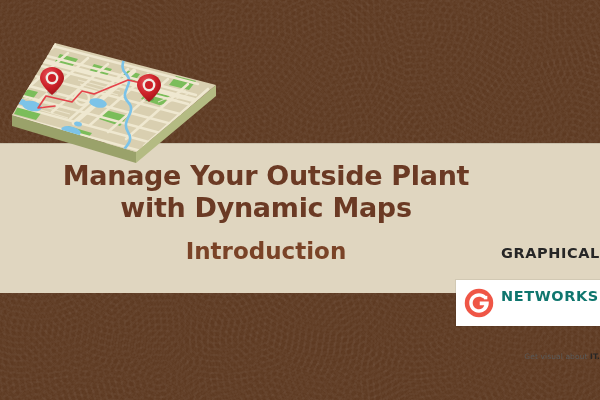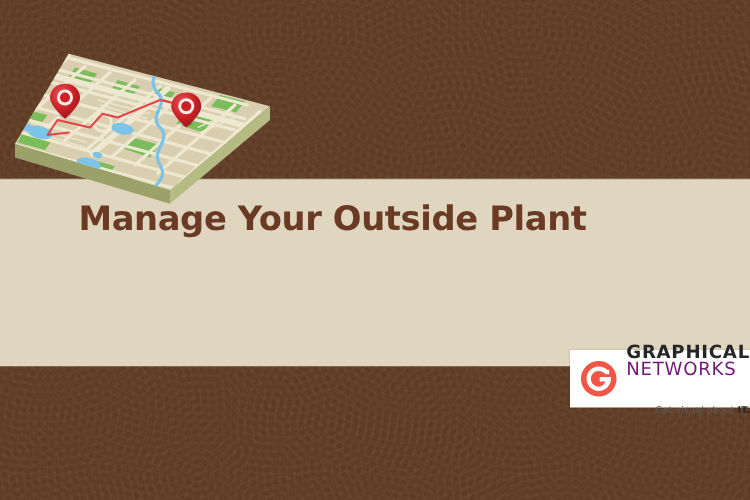--- a/index.html
+++ b/index.html
@@ -115,32 +115,33 @@
     width: 30px;
     height: 30px;
     flex: 0 0 30px;
     margin-right: 7px;
   }
   .logo-text {
     display: flex;
     flex-direction: column;
     justify-content: space-between;
     line-height: 1;
+    gap: 29px;
   }
   .logo-word1 {
     font-size: 14.5px;
     font-weight: bold;
     color: #262626;
     letter-spacing: 0.6px;
     line-height: 14px;
   }
   .logo-word2 {
     font-size: 14.5px;
-    font-weight: normal;
-    color: #701a75;
+    font-weight: bold;
+    color: #0f766e;
     letter-spacing: 0.6px;
     line-height: 15px;
   }
   .logo-tagline {
     margin-top: 19px;
     font-size: 7.5px;
     color: #5a5a5a;
     text-align: right;
     letter-spacing: 0.1px;
     line-height: 9px;
@@ -262,20 +263,22 @@
         <path d="M 141 34 C 148 34, 153 39, 153 45 C 153 52, 141 62, 141 62
                  C 141 62, 129 52, 129 45 C 129 39, 134 34, 141 34 Z" fill="url(#pinGrad)"></path>
         <circle cx="141" cy="45" r="6.4" fill="#f0ece4"></circle>
         <circle cx="141" cy="45" r="4" fill="#cc2128"></circle>
       </g>
     </svg>
   </div>
 
   <div class="title-block">
     <div class="title-line">Manage Your Outside Plant</div>
+    <div class="title-line">with Dynamic Maps</div>
+    <div class="subtitle">Introduction</div>
   </div>
 
   <div class="logo-box">
     <svg class="logo-mark" viewBox="0 0 40 40">
       <circle cx="20" cy="20" r="19" fill="#ef5646"></circle>
       <path d="M20 7 C12.8 7, 7 12.8, 7 20 C7 27.2, 12.8 33, 20 33
                C27.2 33, 33 27.2, 33 20 L33 18 L21 18 L21 23 L27 23
                C26 26.5, 23.3 28.4, 20 28.4 C15.4 28.4, 11.6 24.6, 11.6 20
                C11.6 15.4, 15.4 11.6, 20 11.6 C22.3 11.6, 24.3 12.5, 25.8 14
                L29.1 10.7 C26.8 8.4, 23.6 7, 20 7 Z" fill="#ffffff"></path>

